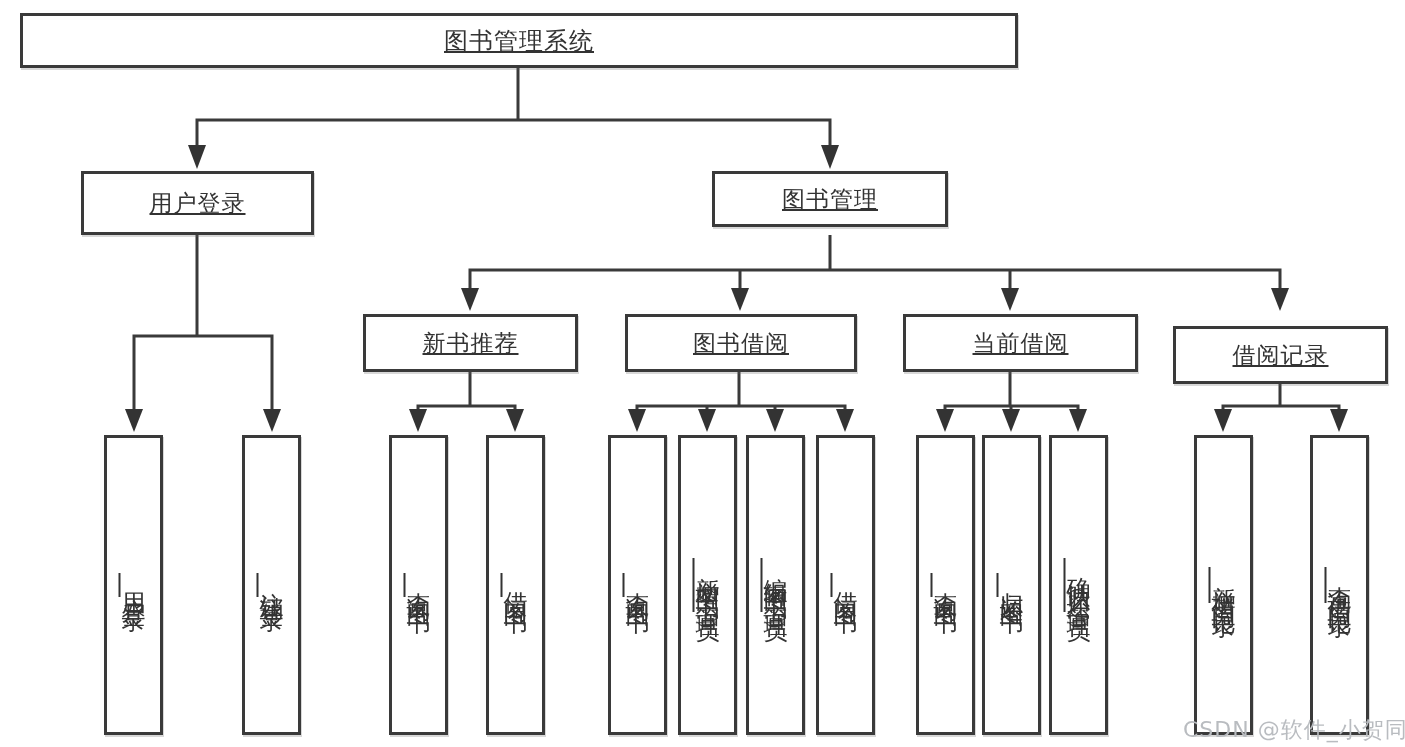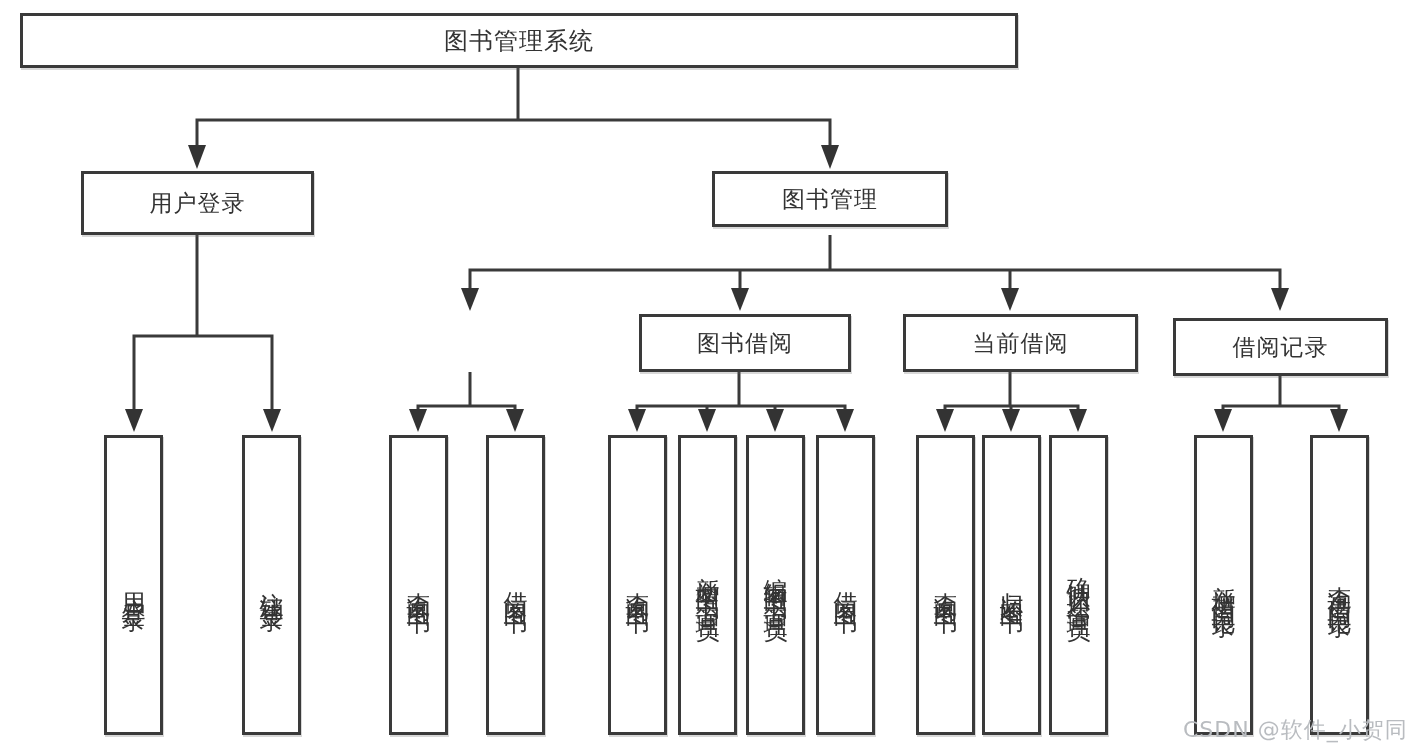--- a/index.html
+++ b/index.html
@@ -23,20 +23,21 @@
     position: absolute;
     box-sizing: border-box;
     background: #ffffff;
     border: 3px solid #3a3a3a;
     box-shadow: 1px 2px 0 rgba(100,100,100,0.25);
     display: flex;
     align-items: center;
     justify-content: center;
     color: #333333;
     z-index: 2;
+    text-decoration: underline;
   }
   .hlabel {
     font-size: 23px;
     letter-spacing: 1px;
     white-space: nowrap;
   }
   .root-box .hlabel { font-size: 24px; }
   .tall {
     top: 435px;
     height: 300px;
@@ -117,27 +118,30 @@
     <span class="hlabel">图书管理系统</span>
   </div>
 
   <div class="box" style="left:81px;top:171px;width:233px;height:64px">
     <span class="hlabel">用户登录</span>
   </div>
   <div class="box" style="left:712px;top:171px;width:236px;height:56px">
     <span class="hlabel">图书管理</span>
   </div>
 
-  <div class="box" style="left:639px;top:314px;width:212px;height:58px">
+  <div class="box" style="left:363px;top:314px;width:215px;height:58px">
+    <span class="hlabel">新书推荐</span>
+  </div>
+  <div class="box" style="left:625px;top:314px;width:232px;height:58px">
     <span class="hlabel">图书借阅</span>
   </div>
   <div class="box" style="left:903px;top:314px;width:235px;height:58px">
     <span class="hlabel">当前借阅</span>
   </div>
-  <div class="box" style="left:1173px;top:318px;width:215px;height:58px">
+  <div class="box" style="left:1173px;top:326px;width:215px;height:58px">
     <span class="hlabel">借阅记录</span>
   </div>
 
   <div class="box tall" style="left:104px">
     <span class="vlabel">用户登录</span>
   </div>
   <div class="box tall" style="left:242px">
     <span class="vlabel">注销登录</span>
   </div>
 

